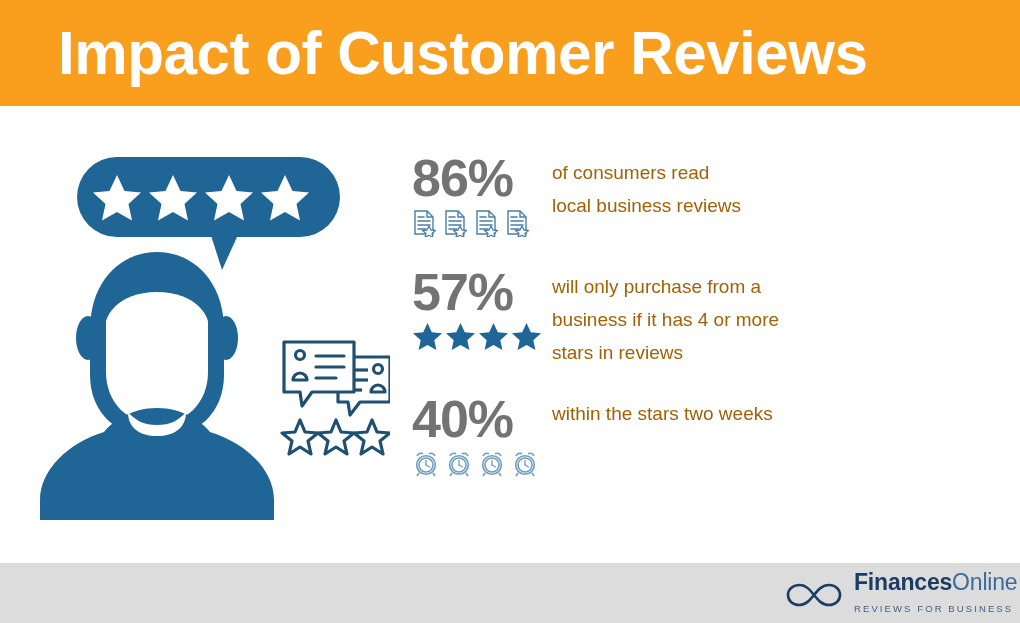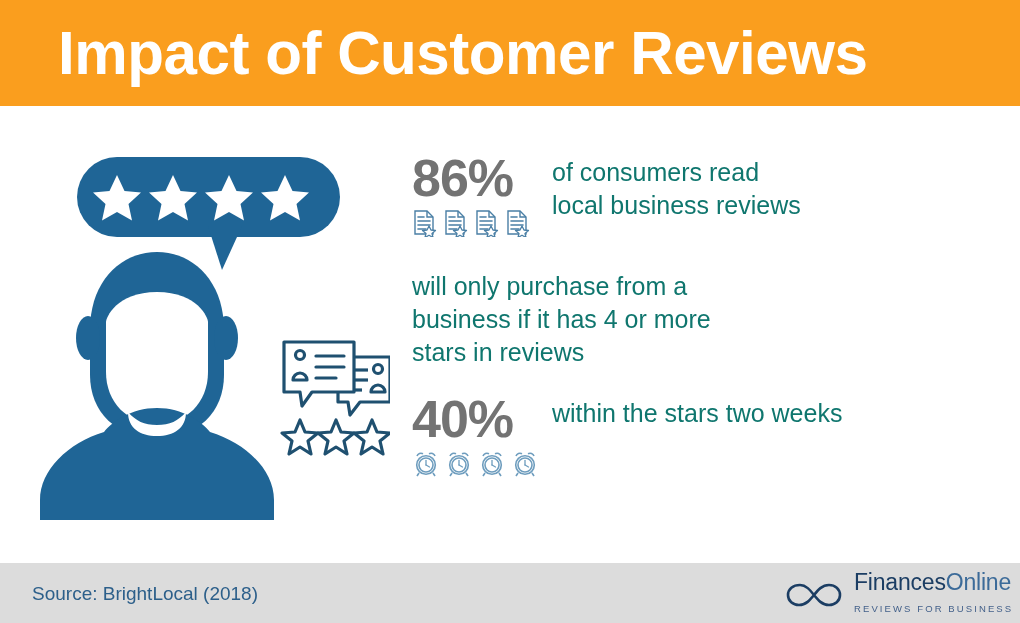--- a/index.html
+++ b/index.html
@@ -85,23 +85,23 @@
     align-items: center;
     gap: 5px;
     height: 30px;
   }
   .stat-icons.stars-row {
     gap: 2px;
     margin-top: 2px;
   }
   .stat-text {
     flex: 1;
-    font-size: 25px;
+    font-size: 19px;
     line-height: 33px;
-    color: #0f766e;
+    color: #a16207;
     padding-top: 4px;
   }
   .stat-text .line {
     display: block;
     white-space: nowrap;
   }
 
   
   .row-86 { margin-bottom: 28px; }
   .row-57 { margin-bottom: 24px; }
@@ -135,21 +135,21 @@
   .logo-wordmark {
     display: block;
   }
   .logo-name {
     font-size: 23px;
     line-height: 25px;
     letter-spacing: -0.2px;
     color: #1B3D63;
     white-space: nowrap;
   }
-  .logo-name .bold { font-weight: normal; }
+  .logo-name .bold { font-weight: bold; }
   .logo-name .light { font-weight: normal; color: #3C6B99; text-align: center; }
   .logo-tagline {
     font-size: 9.5px;
     line-height: 12px;
     letter-spacing: 2.1px;
     color: #44618A;
     white-space: nowrap;
     margin-top: 8px;
   }
 </style>
@@ -284,20 +284,37 @@
           </svg>
         </div>
       </div>
       <div class="stat-text">
         <span class="line">of consumers read</span>
         <span class="line">local business reviews</span>
       </div>
     </div>
 
     <div class="stat-row row-57">
+      <div class="stat-left">
+        <div class="stat-number">57%</div>
+        <div class="stat-icons stars-row">
+          <svg width="31" height="30" viewBox="0 0 31 30">
+            <polygon fill="#1F6596" points="15.5,3 19.8,12.2 30,13.3 22.3,20.3 24.4,30 15.5,25 6.6,30 8.7,20.3 1,13.3 11.2,12.2"></polygon>
+          </svg>
+          <svg width="31" height="30" viewBox="0 0 31 30">
+            <polygon fill="#1F6596" points="15.5,3 19.8,12.2 30,13.3 22.3,20.3 24.4,30 15.5,25 6.6,30 8.7,20.3 1,13.3 11.2,12.2"></polygon>
+          </svg>
+          <svg width="31" height="30" viewBox="0 0 31 30">
+            <polygon fill="#1F6596" points="15.5,3 19.8,12.2 30,13.3 22.3,20.3 24.4,30 15.5,25 6.6,30 8.7,20.3 1,13.3 11.2,12.2"></polygon>
+          </svg>
+          <svg width="31" height="30" viewBox="0 0 31 30">
+            <polygon fill="#1F6596" points="15.5,3 19.8,12.2 30,13.3 22.3,20.3 24.4,30 15.5,25 6.6,30 8.7,20.3 1,13.3 11.2,12.2"></polygon>
+          </svg>
+        </div>
+      </div>
       <div class="stat-text">
         <span class="line">will only purchase from a</span>
         <span class="line">business if it has 4 or more</span>
         <span class="line">stars in reviews</span>
       </div>
     </div>
 
     <div class="stat-row row-40">
       <div class="stat-left">
         <div class="stat-number">40%</div>
@@ -361,21 +378,20 @@
         </div>
       </div>
       <div class="stat-text">
         <span class="line">within the stars two weeks</span>
       </div>
     </div>
 
   </div>
 
   <div class="footer-band"></div>
-  <div class="source-text">Source: BrightLocal (2018)</div>
 
   <div class="logo">
     <svg width="58" height="38" viewBox="0 0 58 38">
       <path d="M14,11 C7,11 2,15 2,21 C2,27 7,31 13,31 C20,31 24,26 28,21
                C32,16 36,11 43,11 C49,11 54,15 54,21 C54,27 49,31 43,31
                C36,31 32,26 28,21 C24,16 20,11 14,11 Z" fill="none" stroke="#1B3D63" stroke-width="2.6" stroke-linejoin="round"></path>
     </svg>
     <div class="logo-wordmark">
       <div class="logo-name"><span class="bold">Finances</span><span class="light">Online</span></div>
       <div class="logo-tagline">REVIEWS FOR BUSINESS</div>

